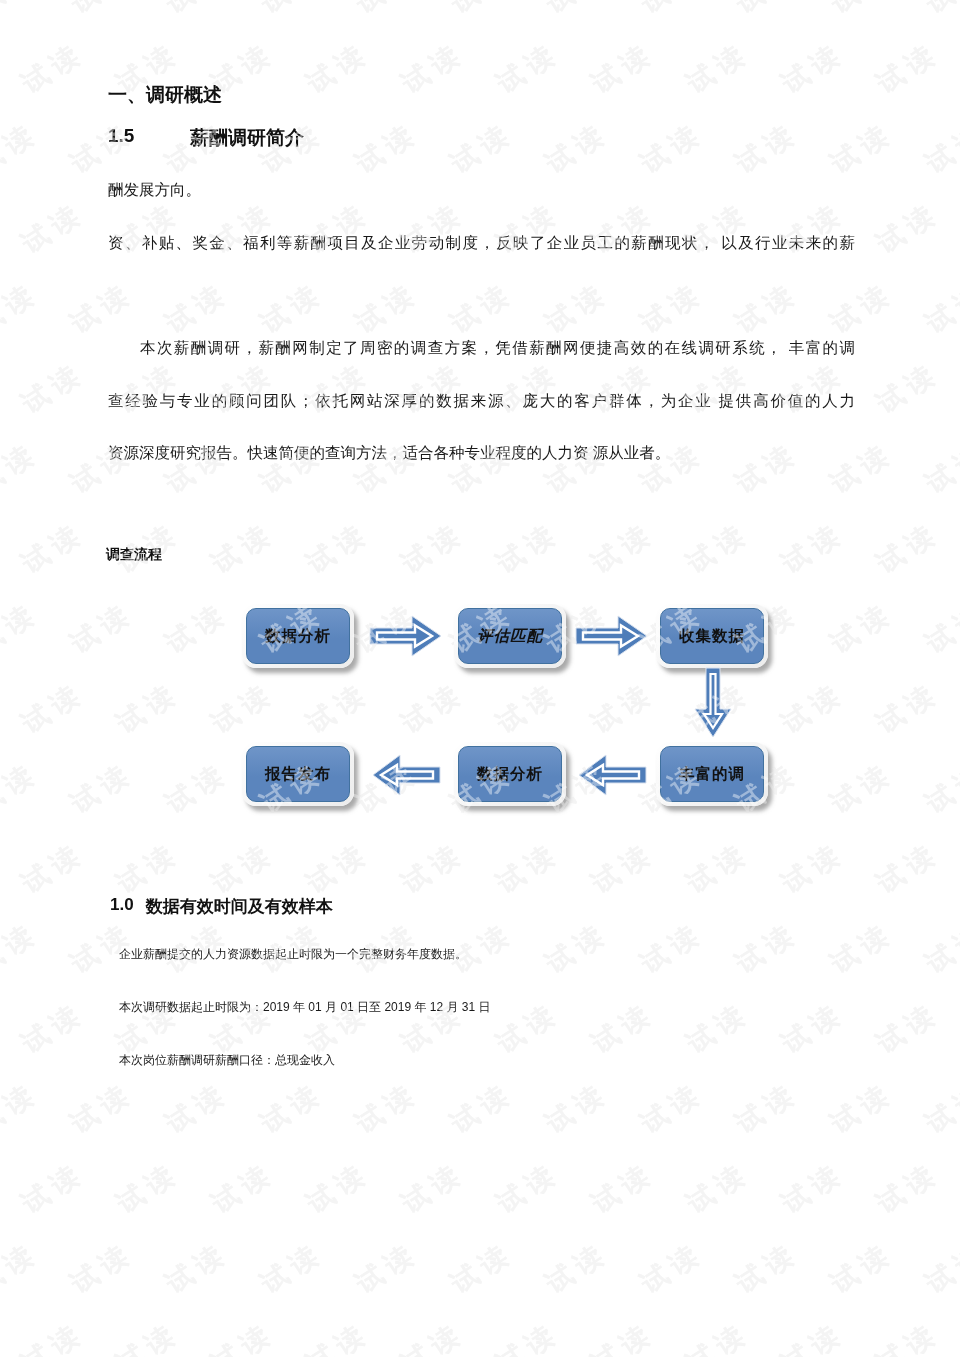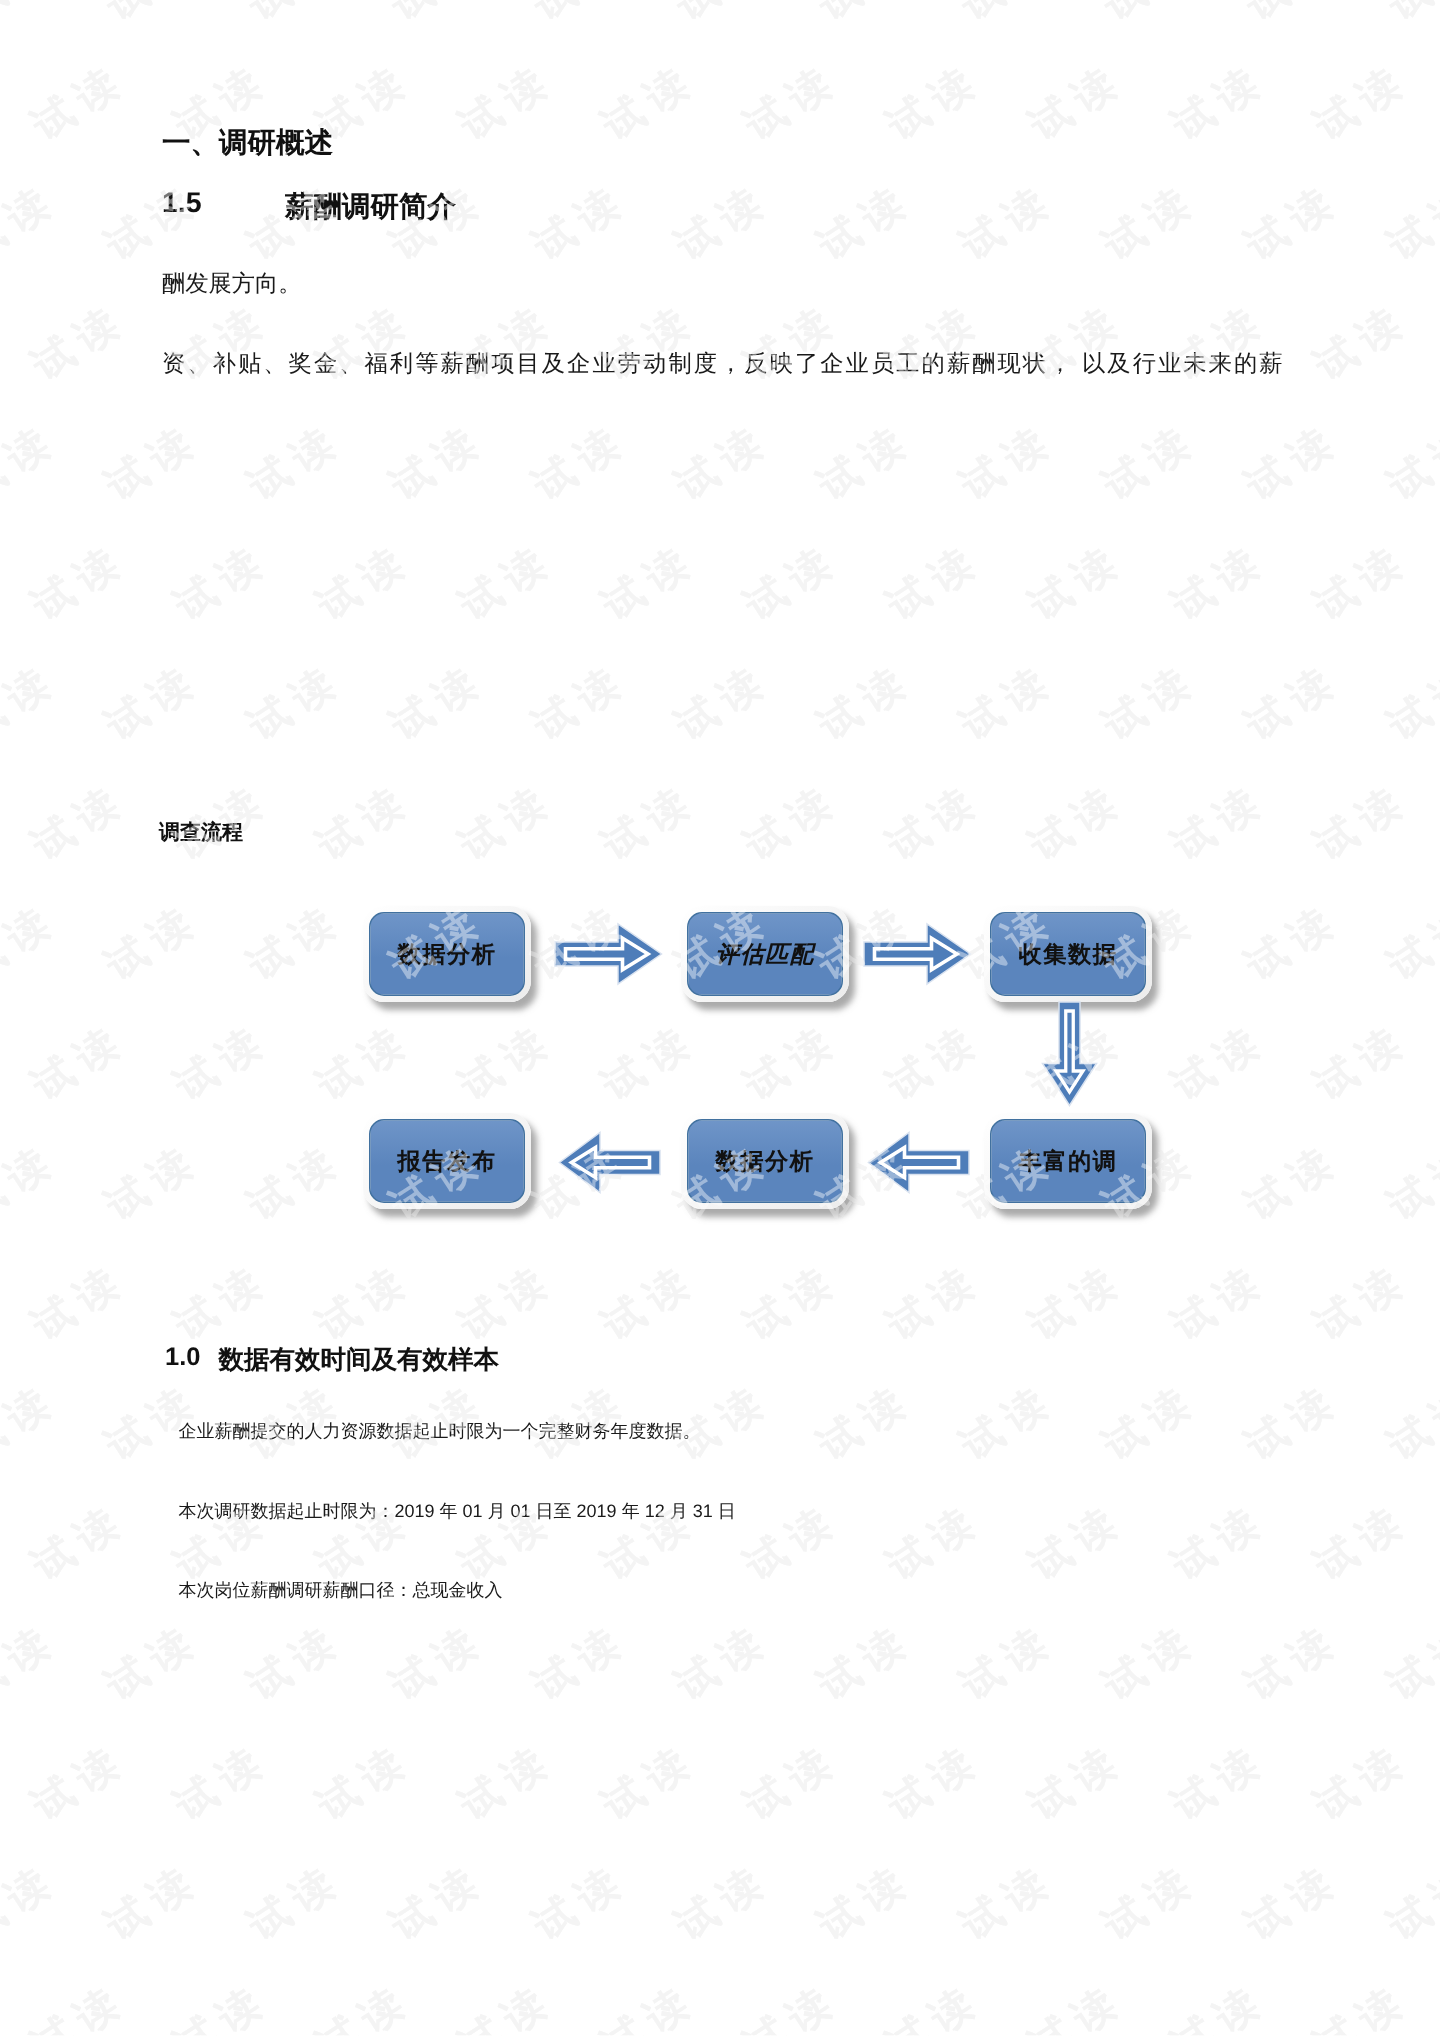--- a/index.html
+++ b/index.html
@@ -249,20 +249,25 @@
     <div class="abs h11">
       <span class="num">1.5</span>
       <span>薪酬调研简介</span>
     </div>
 
     <section class="abs para" id="p1">
       <div class="pline">酬发展方向。</div>
       <div class="pline jline">资、补贴、奖金、福利等薪酬项目及企业劳动制度，反映了企业员工的薪酬现状， 以及行业未来的薪</div>
     </section>
 
+    <section class="abs para" id="p2">
+      <div class="pline jline indent">本次薪酬调研，薪酬网制定了周密的调查方案，凭借薪酬网便捷高效的在线调研系统， 丰富的调</div>
+      <div class="pline jline">查经验与专业的顾问团队；依托网站深厚的数据来源、庞大的客户群体，为企业 提供高价值的人力</div>
+      <div class="pline">资源深度研究报告。快速简便的查询方法，适合各种专业程度的人力资 源从业者。</div>
+    </section>
 
     <div class="abs flow-label">调查流程</div>
 
     <div>
 
       <div class="abs fbox" style="left:242px;top:604px;">
         <div class="fbox-in">
             <span>数据分析</span>
           </div>
       </div>

